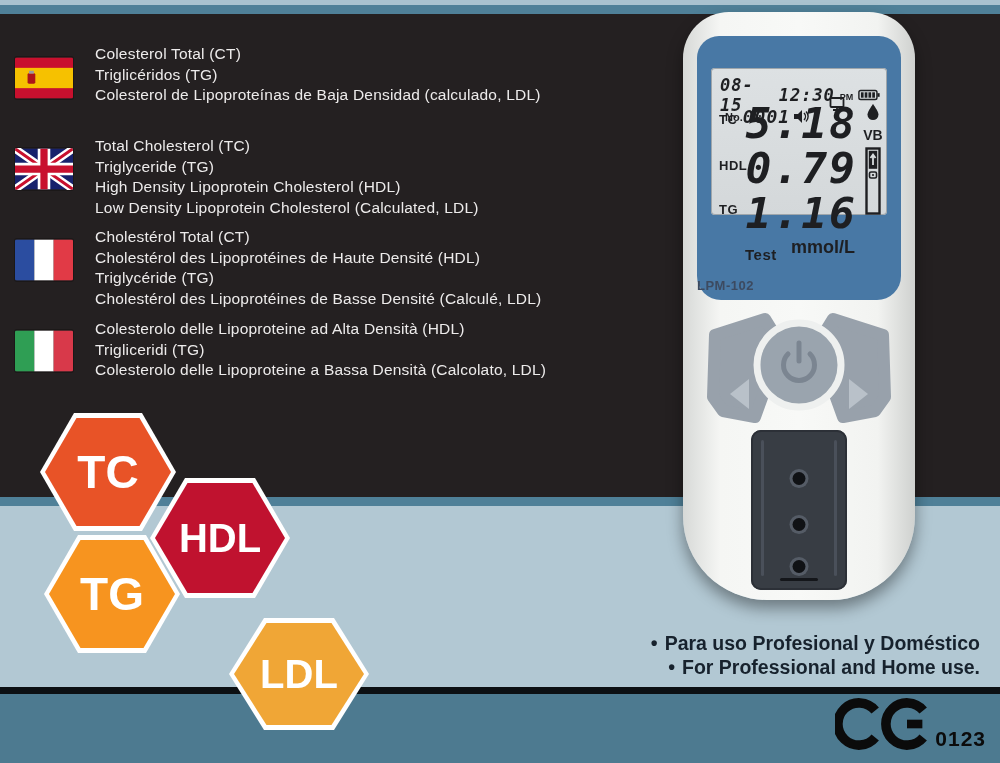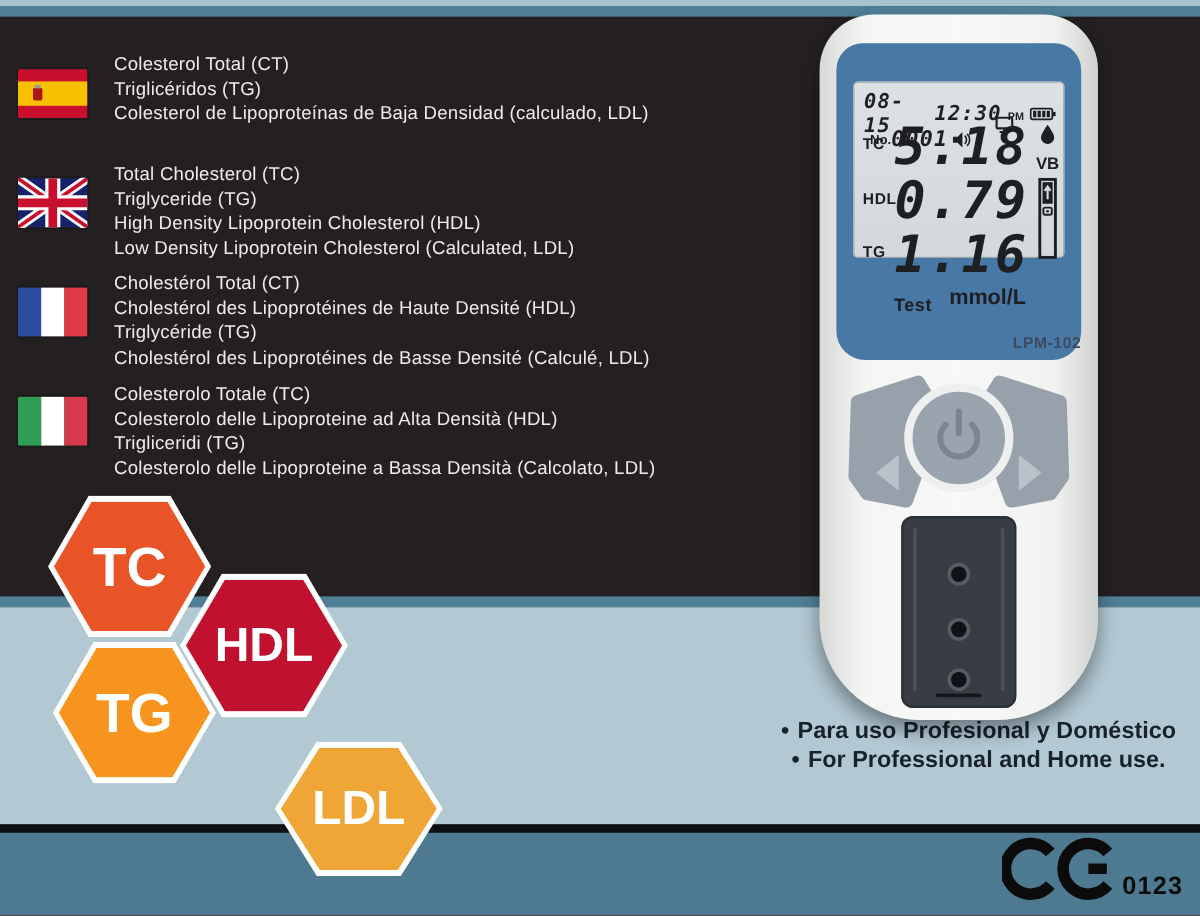--- a/index.html
+++ b/index.html
@@ -58,34 +58,34 @@
   .lcd-count{font-size:18px;letter-spacing:1px;}
   .mon{position:absolute;top:29px;left:118px;}
   .param{position:absolute;left:8px;font-size:13px;font-weight:bold;letter-spacing:.5px;}
   .p-tc{top:44px;} .p-hdl{top:90px;} .p-tg{top:134px;}
   .val{position:absolute;right:30px;font-size:43px;line-height:1;letter-spacing:2px;}
   .v-tc{top:34px;} .v-hdl{top:79px;} .v-tg{top:124px;}
   .unit{position:absolute;right:32px;top:169px;font-size:18px;font-weight:bold;}
   .status{position:absolute;left:9px;top:178px;font-size:15px;font-weight:bold;letter-spacing:.5px;margin-left:25px;}
   .sidecol{position:absolute;right:4px;top:36px;width:20px;text-align:center;}
   .vb{font-size:14px;font-weight:bold;margin-top:3px;}
-  .model{position:absolute;left:0;right:0;top:242px;text-align:right;color:#3c4a60;
+  .model{position:absolute;left:0;right:0;top:242px;text-align:left;color:#3c4a60;
          font-size:13px;font-weight:bold;letter-spacing:.5px;}
   .btns{position:absolute;left:14px;top:293px;width:204px;height:132px;}
   .port{position:absolute;left:68px;top:418px;width:96px;height:160px;background:#383d44;
         border-radius:10px;box-shadow:inset 0 0 0 2px #2c3037;}
   .rail{position:absolute;top:10px;bottom:14px;width:3px;background:#4a505a;border-radius:2px;}
   .rail.l{left:10px;} .rail.r{right:10px;}
   .hole{position:absolute;left:50%;transform:translateX(-50%);width:13px;height:13px;border-radius:50%;
         background:#101215;box-shadow:0 0 0 3px #555c66;}
   .h1{top:42px;} .h2{top:88px;} .h3{top:130px;}
   .notch{position:absolute;left:50%;transform:translateX(-50%);bottom:9px;width:38px;height:3px;background:#14161a;border-radius:2px;}
 
   
-  .footer-text{position:absolute;right:20px;top:598px;text-align:center;color:#17222d;
+  .footer-text{position:absolute;right:20px;top:632px;text-align:right;color:#17222d;
         font-weight:bold;font-size:19.5px;line-height:23.5px;white-space:nowrap;}
   .footer-text .marker{margin-right:7px;}
   .ce{position:absolute;right:14px;top:696px;display:flex;align-items:flex-end;}
   .ce svg{display:block;}
   .ce-num{color:#0b0b0b;font-weight:bold;font-size:21px;line-height:1;margin:0 0 3px 4px;letter-spacing:1px;}
 </style>
 </head>
 <body>
 
 <div class="page">
@@ -150,21 +150,20 @@
 
   <div class="lang s3">
     <div class="flag">
       <svg viewBox="0 0 60 42">
           <rect width="20" height="42" fill="#2f9e54"></rect>
           <rect x="20" width="20" height="42" fill="#fff"></rect>
           <rect x="40" width="20" height="42" fill="#d8394a"></rect>
         </svg>
     </div>
     <div class="lines">
-      <div>Colesterolo Totale (TC)</div>
       <div>Colesterolo delle Lipoproteine ad Alta Densità (HDL)</div>
       <div>Trigliceridi (TG)</div>
       <div>Colesterolo delle Lipoproteine a Bassa Densità (Calcolato, LDL)</div>
     </div>
   </div>
 
   <div class="hex hex-tc">
     <div class="fill" style="background: rgb(232, 83, 39);">
         <span>TC</span>
       </div>

